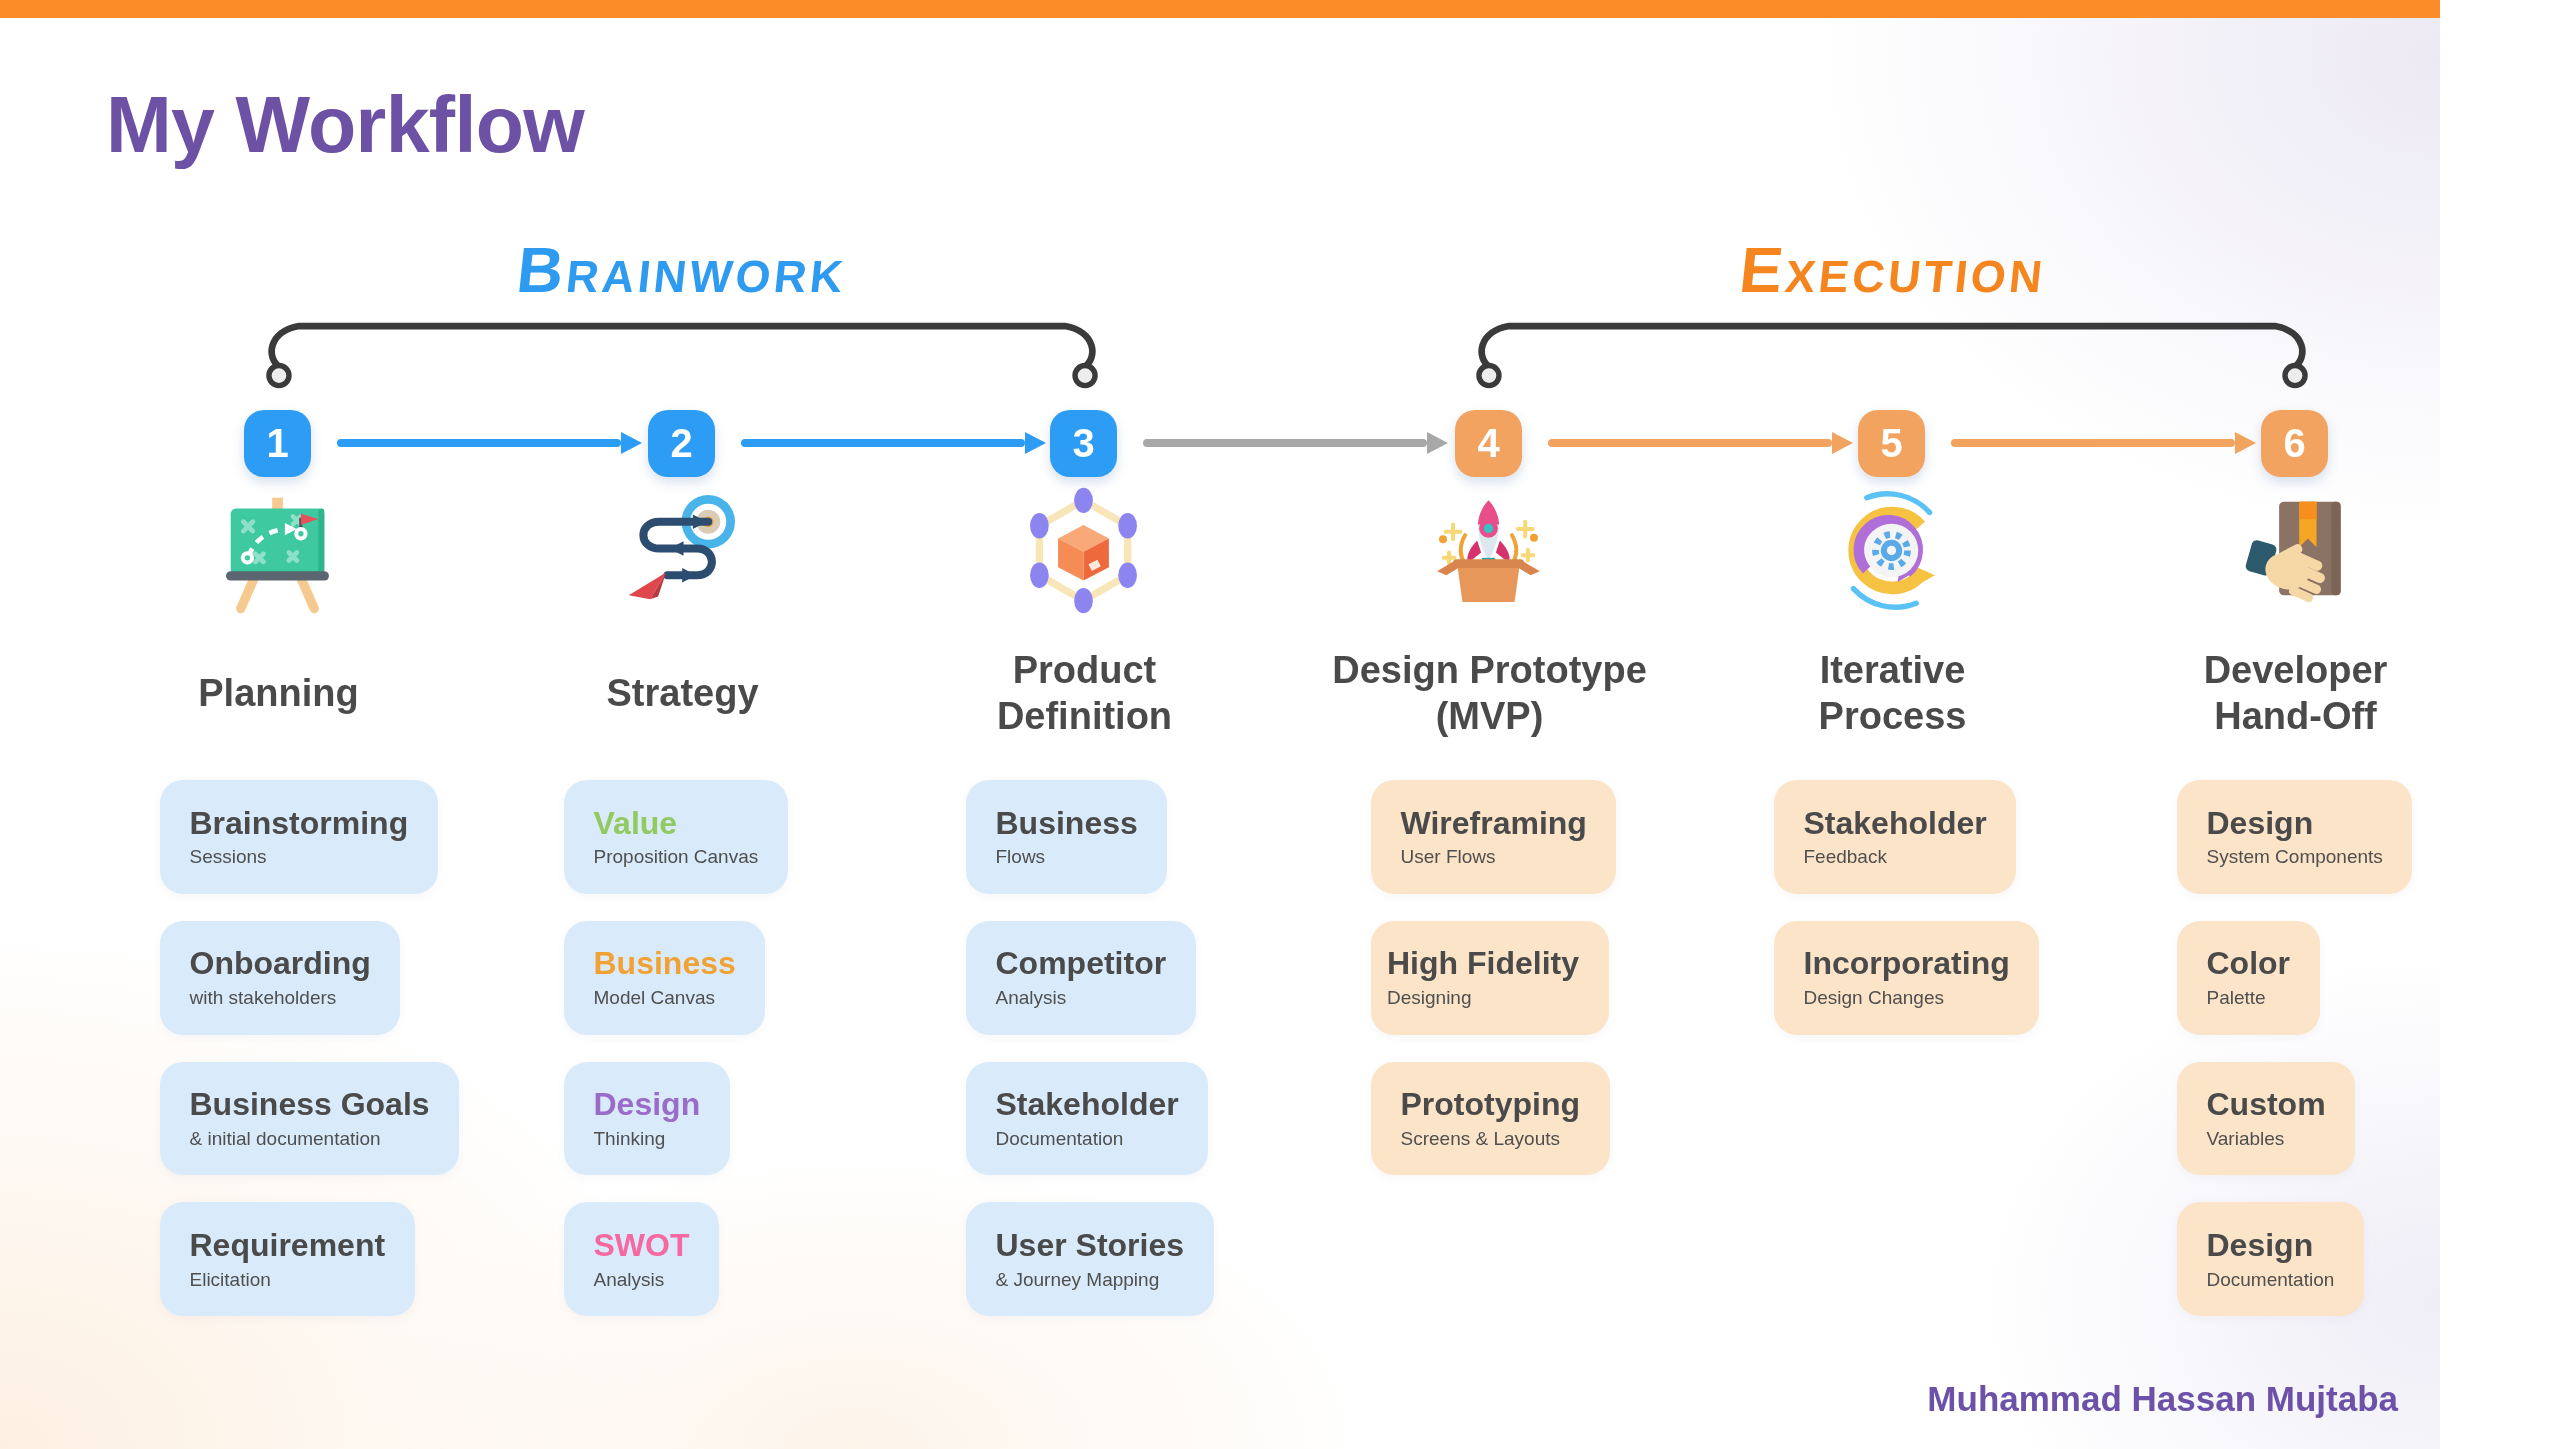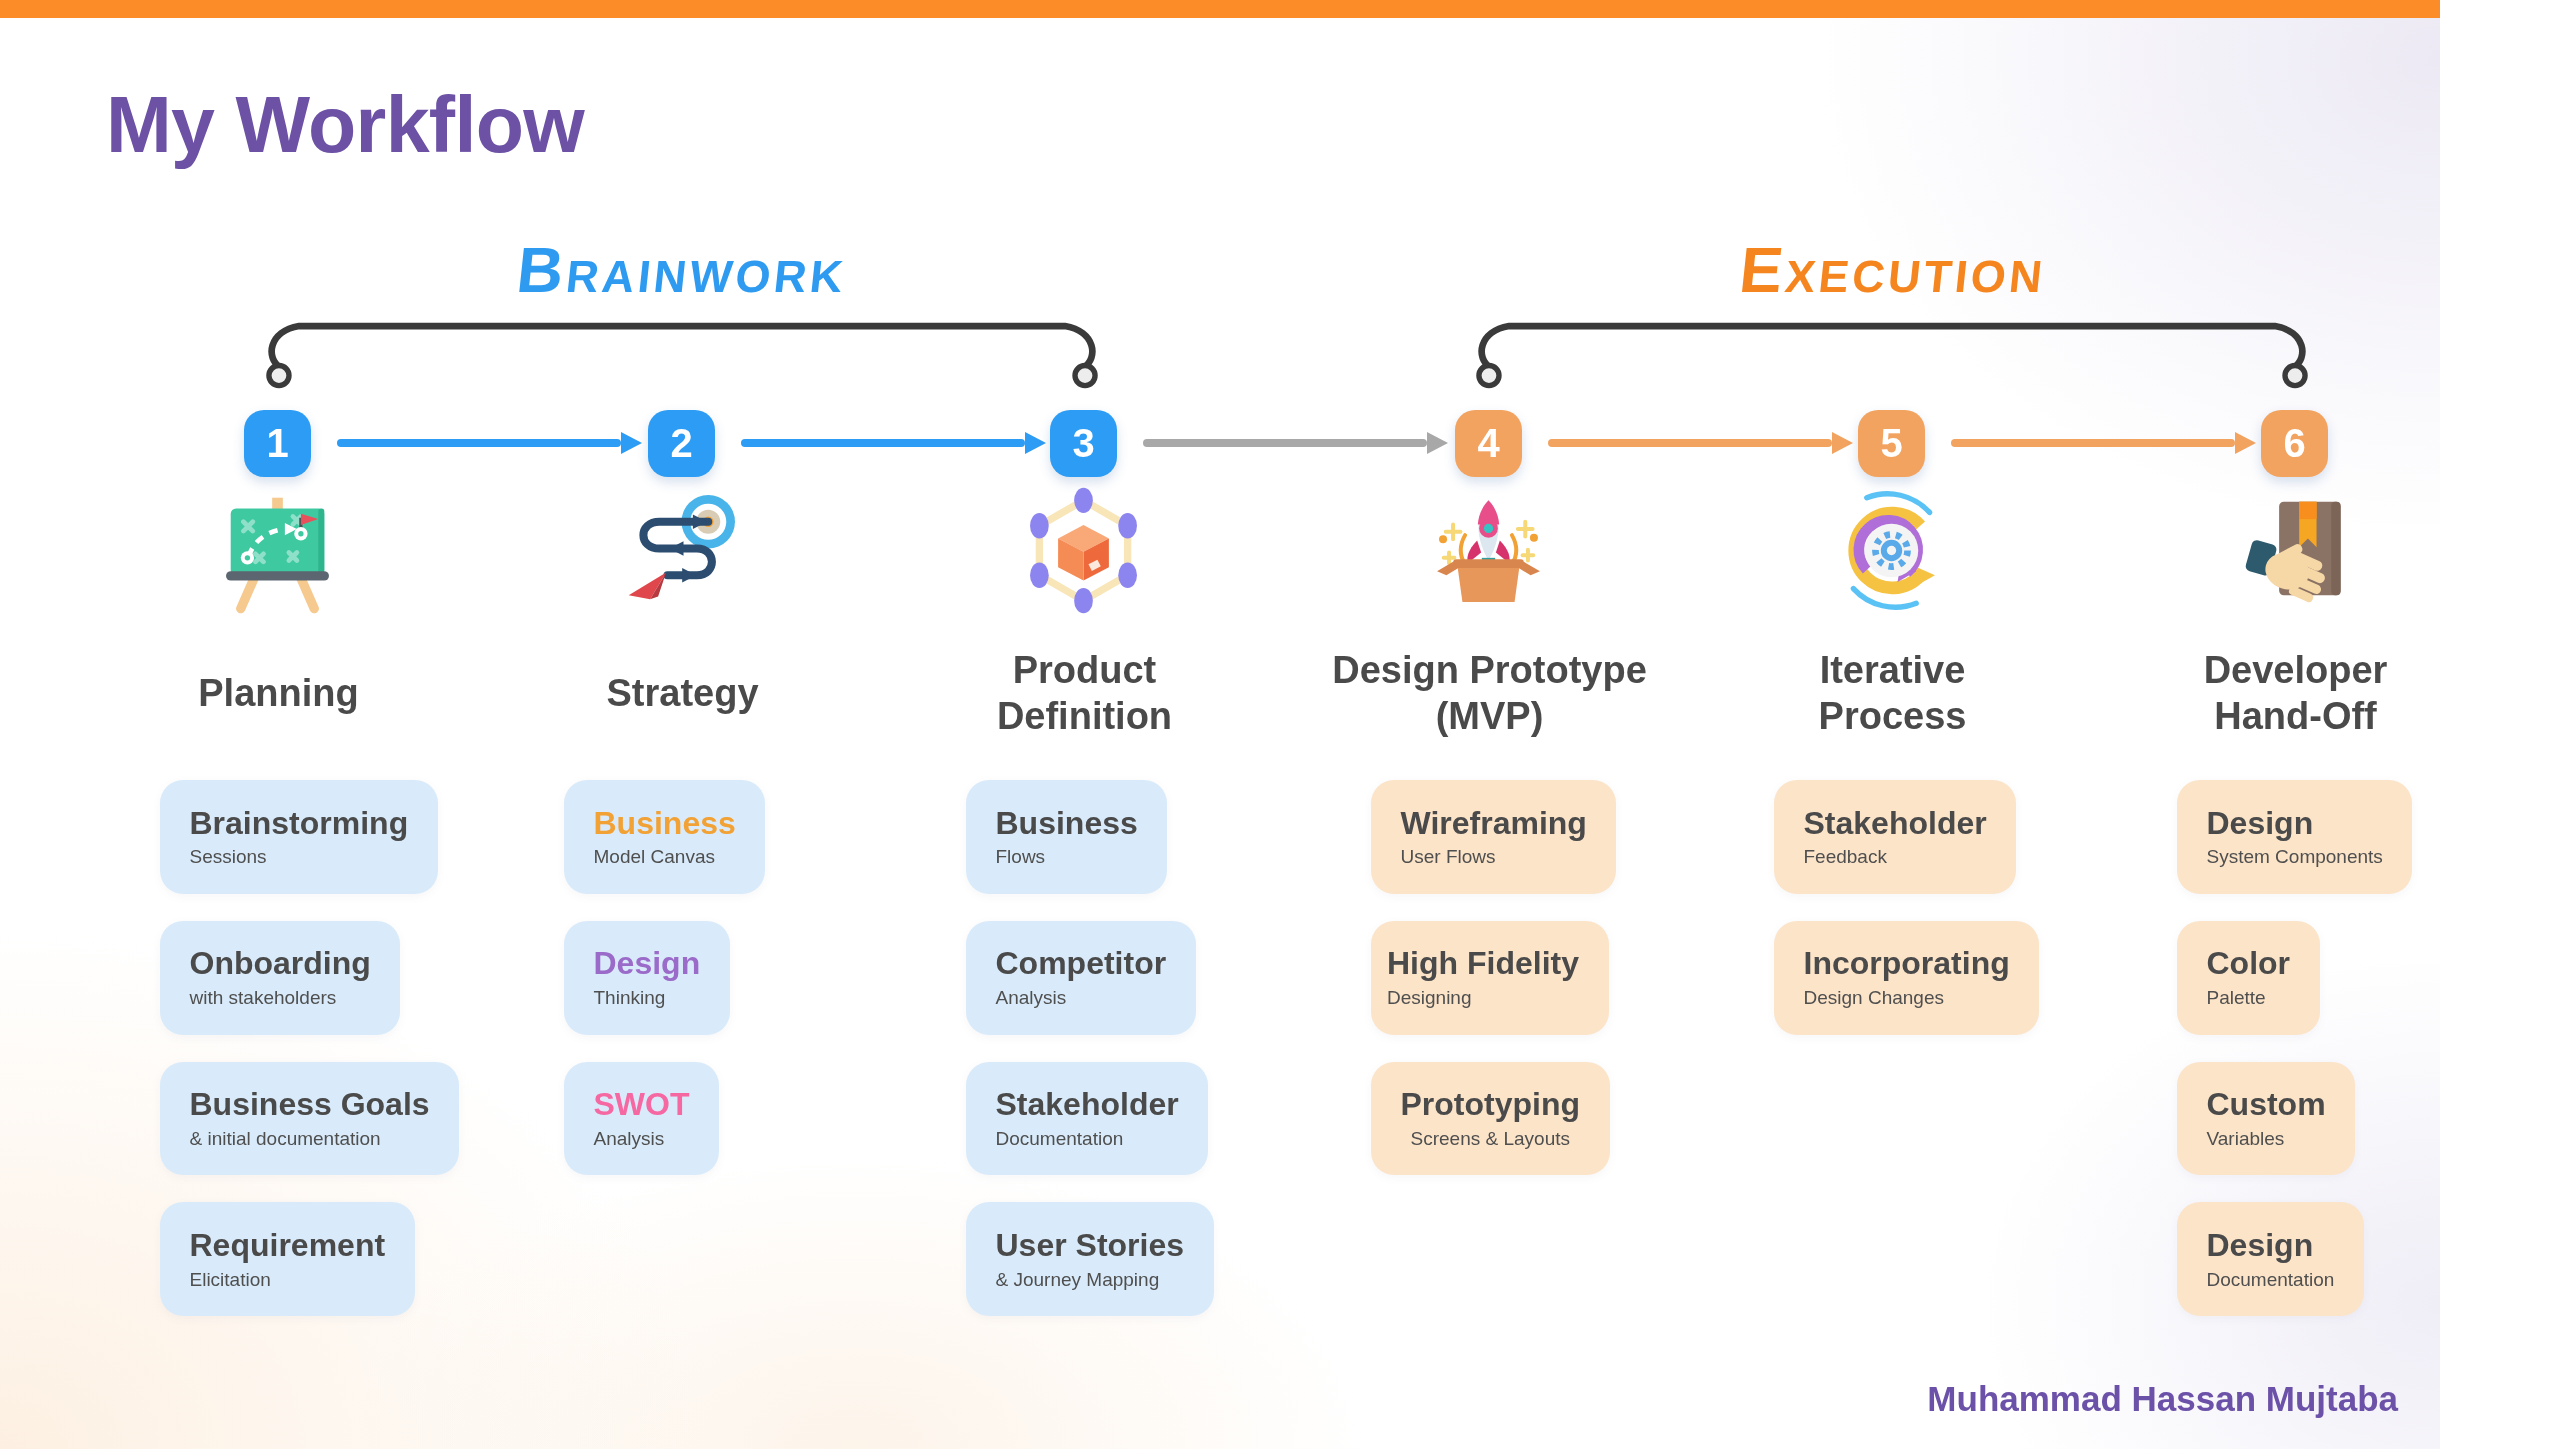--- a/index.html
+++ b/index.html
@@ -134,20 +134,24 @@
         <polygon points="96,121 117,132 96,143" fill="#2C4D70"></polygon>
         <polygon points="16,162 72,128 48,168" fill="#E0474C"></polygon>
         <polygon points="48,168 72,128 60,164" fill="#B73A40"></polygon>
       </svg>
     </div>
     <div class="step-title">
       <span>Strategy</span>
     </div>
     <div class="cards">
       <div class="card" style="background-color: rgb(217, 235, 250);">
+        <div class="card-title" style="color: rgb(146, 201, 96);">Value</div>
+        <div class="card-sub">Proposition Canvas</div>
+      </div>
+      <div class="card" style="background-color: rgb(217, 235, 250);">
         <div class="card-title" style="color: rgb(242, 161, 52);">Business</div>
         <div class="card-sub">Model Canvas</div>
       </div>
       <div class="card" style="background-color: rgb(217, 235, 250);">
         <div class="card-title" style="color: rgb(155, 107, 201);">Design</div>
         <div class="card-sub">Thinking</div>
       </div>
       <div class="card" style="background-color: rgb(217, 235, 250);">
         <div class="card-title" style="color: rgb(246, 104, 162);">SWOT</div>
         <div class="card-sub">Analysis</div>
@@ -231,21 +235,21 @@
     </div>
     <div class="cards">
       <div class="card" style="background-color: rgb(252, 228, 201);">
         <div class="card-title">Wireframing</div>
         <div class="card-sub">User Flows</div>
       </div>
       <div class="card" style="background-color: rgb(252, 228, 201); padding-left: 16px;">
         <div class="card-title">High Fidelity</div>
         <div class="card-sub">Designing</div>
       </div>
-      <div class="card" style="background-color: rgb(252, 228, 201); text-align: center;">
+      <div class="card" style="background-color: rgb(252, 228, 201);">
         <div class="card-title">Prototyping</div>
         <div class="card-sub">Screens &amp; Layouts</div>
       </div>
     </div>
   </div>
 
   <div style="--cx:1892px">
     <div class="badge" style="background-color: rgb(242, 163, 96);">5</div>
     <div class="icon">
       <svg viewBox="0 0 190 190">

